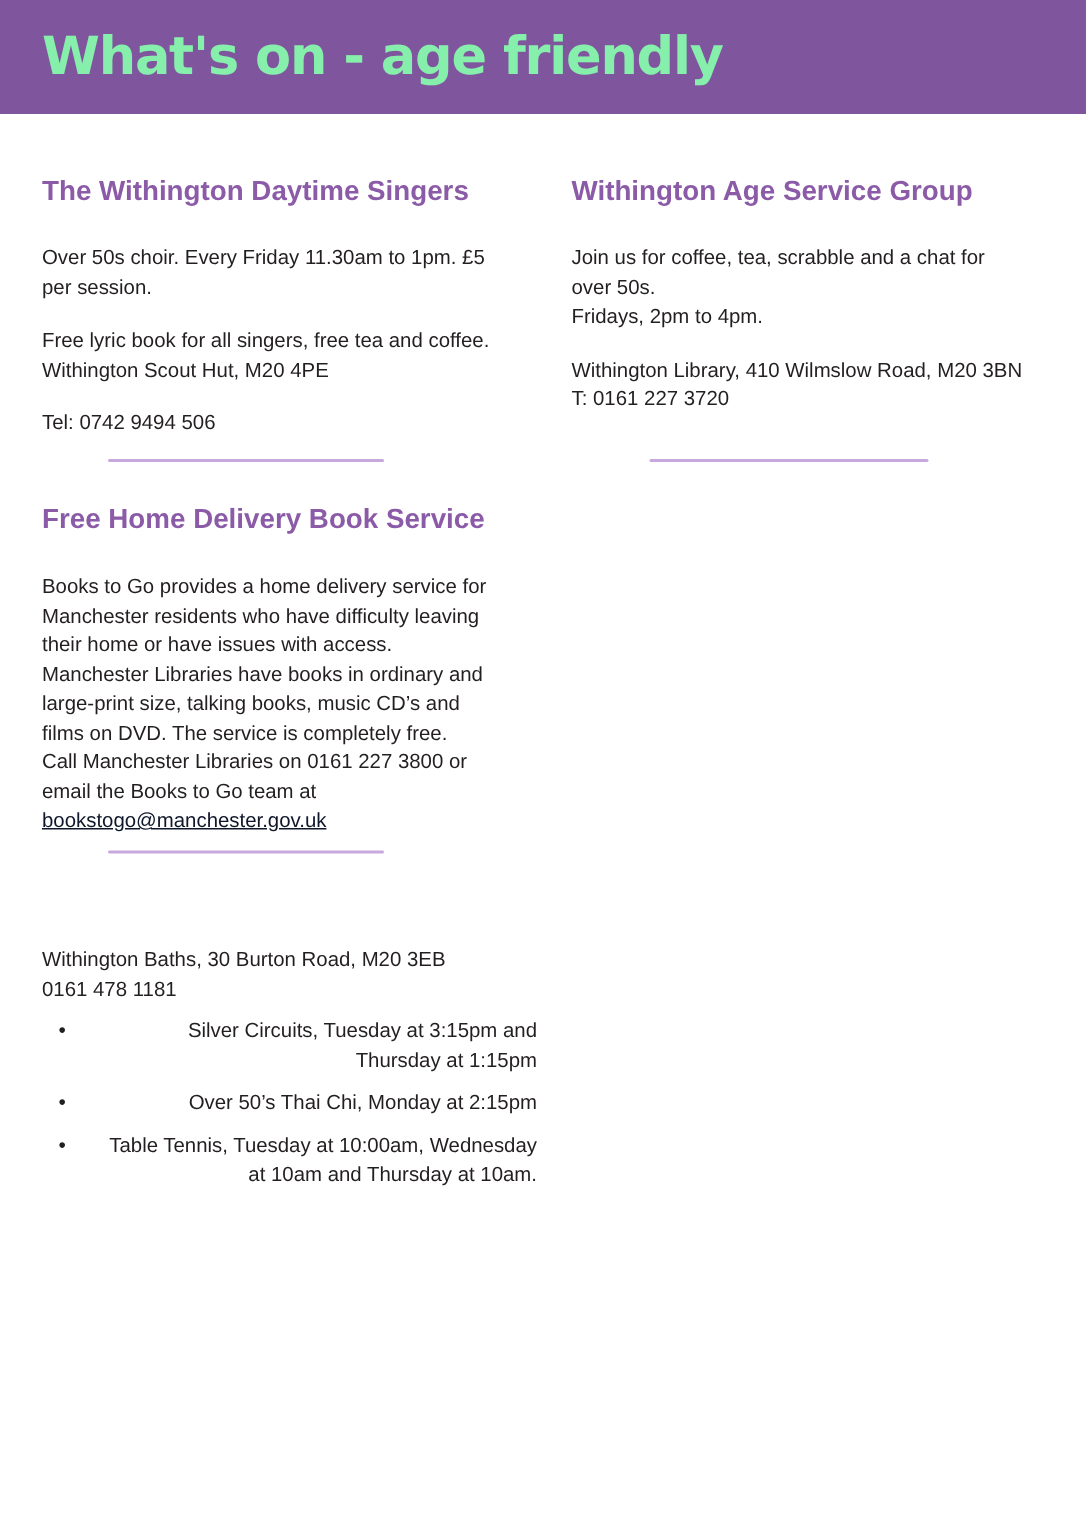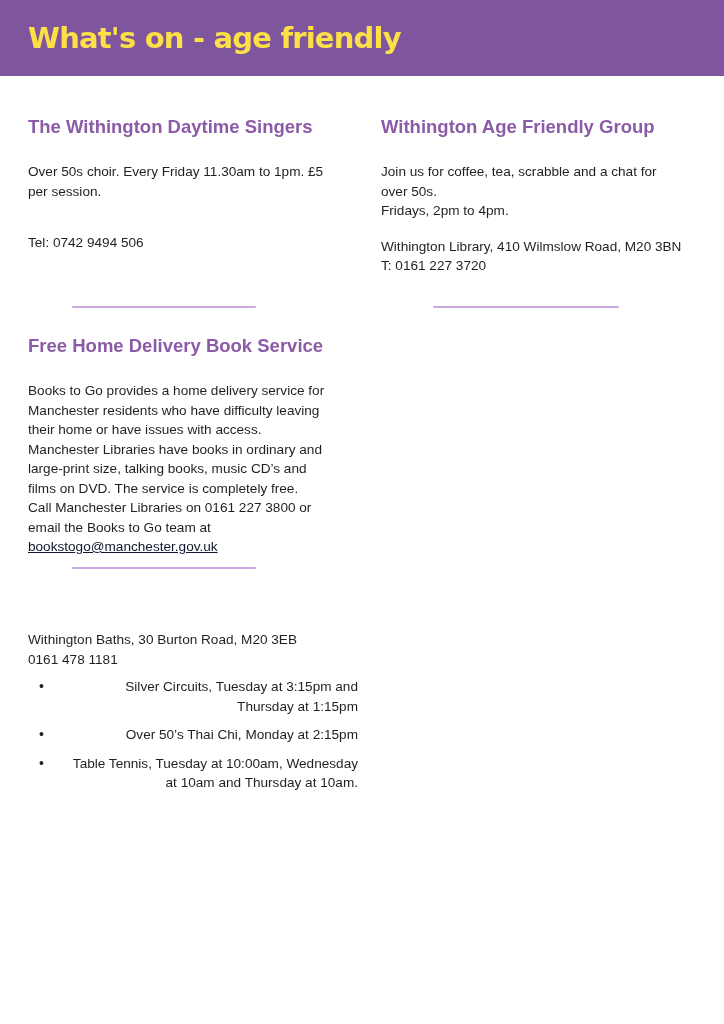--- a/index.html
+++ b/index.html
@@ -28,23 +28,23 @@
     top: 0;
     width: 724px;
     height: 76px;
     background: #7f569e;
   }
   .banner-title {
     position: absolute;
     left: 28px;
     top: 9px;
     font-family: "DejaVu Sans", sans-serif;
-    font-size: 29px;
+    font-size: 35px;
     font-weight: bold;
-    color: #fde047;
+    color: #86efac;
     letter-spacing: -0.8px;
     line-height: 58px;
     white-space: nowrap;
   }
 
   
   .content {
     position: absolute;
     left: 0;
     top: 76px;
@@ -142,20 +142,22 @@
   <div class="content">
 
     <div class="col-left">
 
       <div class="blk" style="top:39px;">
         <div class="sec-title">The Withington Daytime Singers</div>
         <div class="gap-title"></div>
         <div class="sec-body">Over 50s choir. Every Friday 11.30am to 1pm. £5
 per session.</div>
         <div class="gap-para"></div>
+        <div class="sec-body">Free lyric book for all singers, free tea and coffee.
+Withington Scout Hut, M20 4PE</div>
         <div class="gap-para"></div>
         <div class="sec-body">Tel: 0742 9494 506</div>
       </div>
 
       <div class="blk" style="top:230px;">
         <div class="divider" style="width:184px;margin-left:44px;"></div>
       </div>
 
       <div class="blk" style="top:258px;">
         <div class="sec-title">Free Home Delivery Book Service</div>
@@ -186,21 +188,21 @@
           <li>Table Tennis, Tuesday at 10:00am, Wednesday
 at 10am and Thursday at 10am.</li>
         </ul>
       </div>
 
     </div>
 
     <div class="col-right">
 
       <div class="blk" style="top:39px;">
-        <div class="sec-title">Withington Age Friendly Group</div>
+        <div class="sec-title">Withington Age Service Group</div>
         <div class="gap-title"></div>
         <div class="sec-body">Join us for coffee, tea, scrabble and a chat for
 over 50s.
 Fridays, 2pm to 4pm.</div>
         <div class="gap-para"></div>
         <div class="sec-body">Withington Library, 410 Wilmslow Road, M20 3BN
 T: 0161 227 3720</div>
       </div>
 
       <div class="blk" style="top:230px;">

